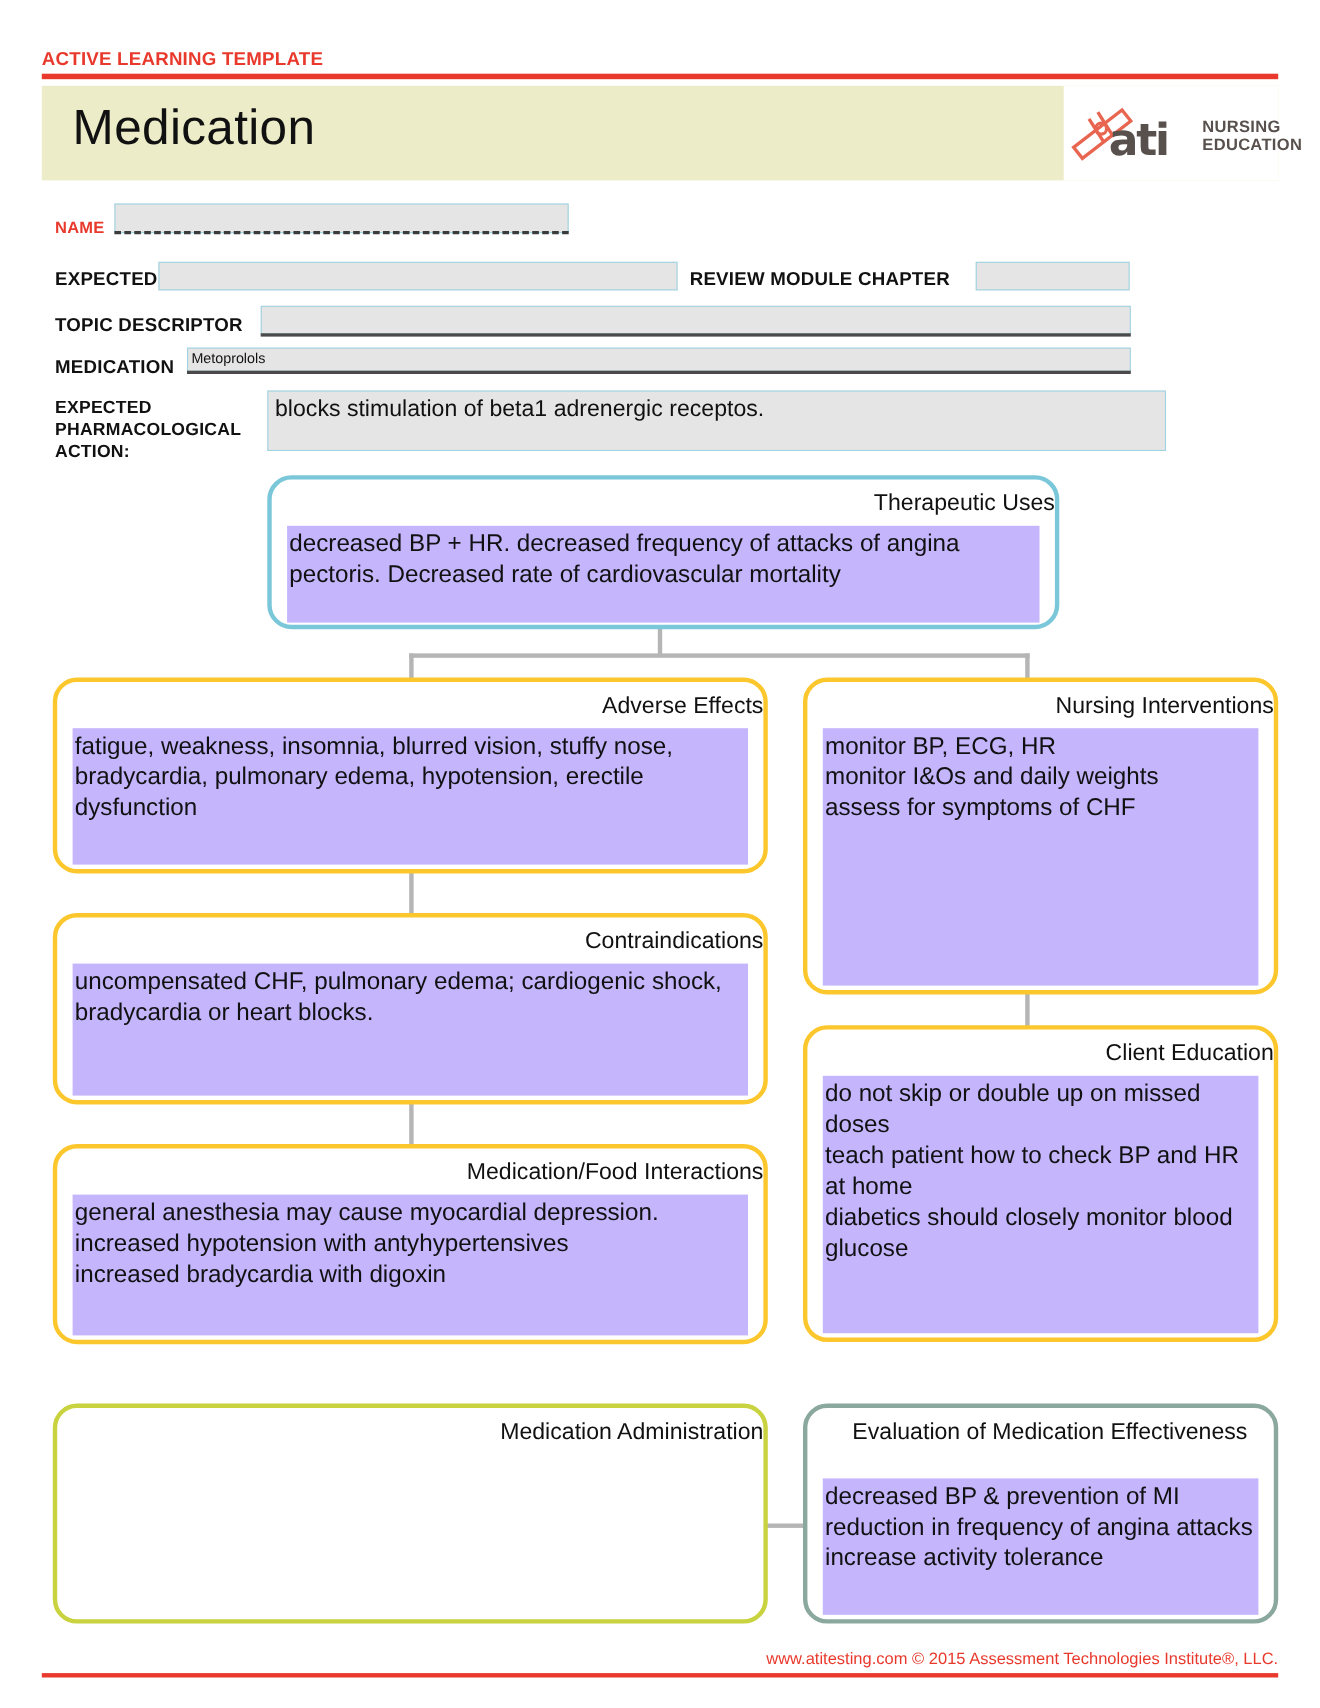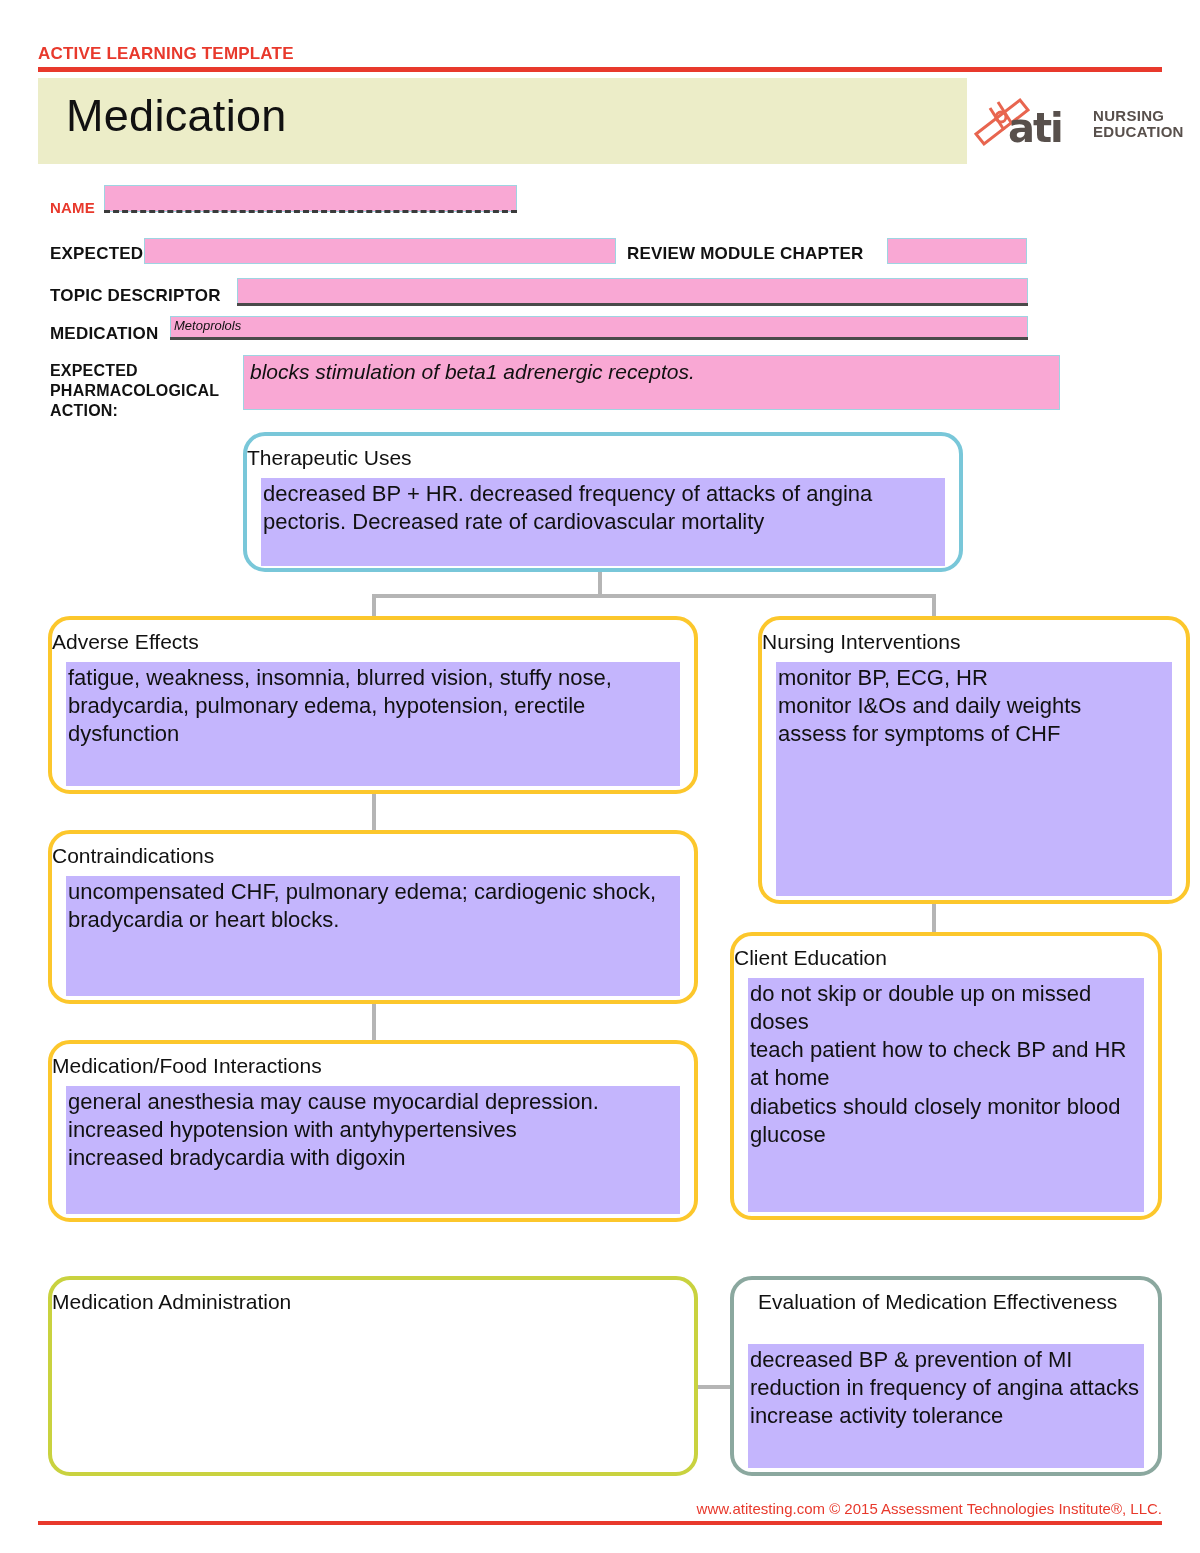--- a/index.html
+++ b/index.html
@@ -48,40 +48,40 @@
     font-family:"Liberation Sans", sans-serif; letter-spacing:.3px;
   }
 
   
   .flabel {
     position:absolute; font-weight:bold; font-size:17px; color:#111;
     letter-spacing:.2px; white-space:nowrap;
   }
   .flabel.red { color:#e8392c; font-size:15px; }
   .fbox {
-    position:absolute; background:#f9a8d4; border:1px solid #9ed4e2;font-style:italic;
+    position:absolute; background:#e5e5e5; border:1px solid #9ed4e2;
   }
   .fbox .fval {
     position:absolute; left:3px; top:1px; font-size:13px; color:#111;
     white-space:nowrap;
   }
   .fbox.big .fval { font-size:21px; left:6px; top:4px; }
   .dashline {
     position:absolute; border-bottom:3px dashed #3b3b3b;
   }
   .underline-dark { position:absolute; height:3px; background:#4a4a4a; }
 
   
   .node {
     position:absolute; border-radius:22px; background:#ffffff;
     border:4px solid #cccccc;
   }
   .node .node-title {
     position:absolute; left:0; right:0; top:10px;
-    text-align:left; font-size:21px; color:#111; line-height:1.15;
+    text-align:right; font-size:21px; color:#111; line-height:1.15;
   }
   .node .node-body {
     position:absolute; left:14px; right:14px;
     background:#c4b5fd; font-size:22px; color:#111; line-height:1.28;
     padding:2px 2px 6px 2px; white-space:pre-line;
   }
   .node.blue   { border-color:#79c7d9; }
   .node.amber  { border-color:#fcc72c; }
   .node.olive  { border-color:#c9d23f; }
   .node.sage   { border-color:#8ba89f; }
@@ -178,21 +178,21 @@
 <div class="node blue" style="left:243px; top:432px; width:720px; height:140px;">
   <div class="node-title">Therapeutic Uses</div>
   <div class="node-body" style="top:42px; height:88px;">decreased BP + HR. decreased frequency of attacks of angina pectoris. Decreased rate of cardiovascular mortality</div>
 </div>
 
 <div class="node amber" style="left:48px; top:616px; width:650px; height:178px;">
   <div class="node-title">Adverse Effects</div>
   <div class="node-body" style="top:42px; height:124px;">fatigue, weakness, insomnia, blurred vision, stuffy nose, bradycardia, pulmonary edema, hypotension, erectile dysfunction</div>
 </div>
 
-<div class="node amber" style="left:730px; top:616px; width:432px; height:288px;margin-left:28px;">
+<div class="node amber" style="left:730px; top:616px; width:432px; height:288px;">
   <div class="node-title">Nursing Interventions</div>
   <div class="node-body" style="top:42px; height:234px;">monitor BP, ECG, HR
 monitor I&amp;Os and daily weights
 assess for symptoms of CHF</div>
 </div>
 
 <div class="node amber" style="left:48px; top:830px; width:650px; height:174px;">
   <div class="node-title">Contraindications</div>
   <div class="node-body" style="top:42px; height:120px;">uncompensated CHF, pulmonary edema; cardiogenic shock, bradycardia or heart blocks.</div>
 </div>

